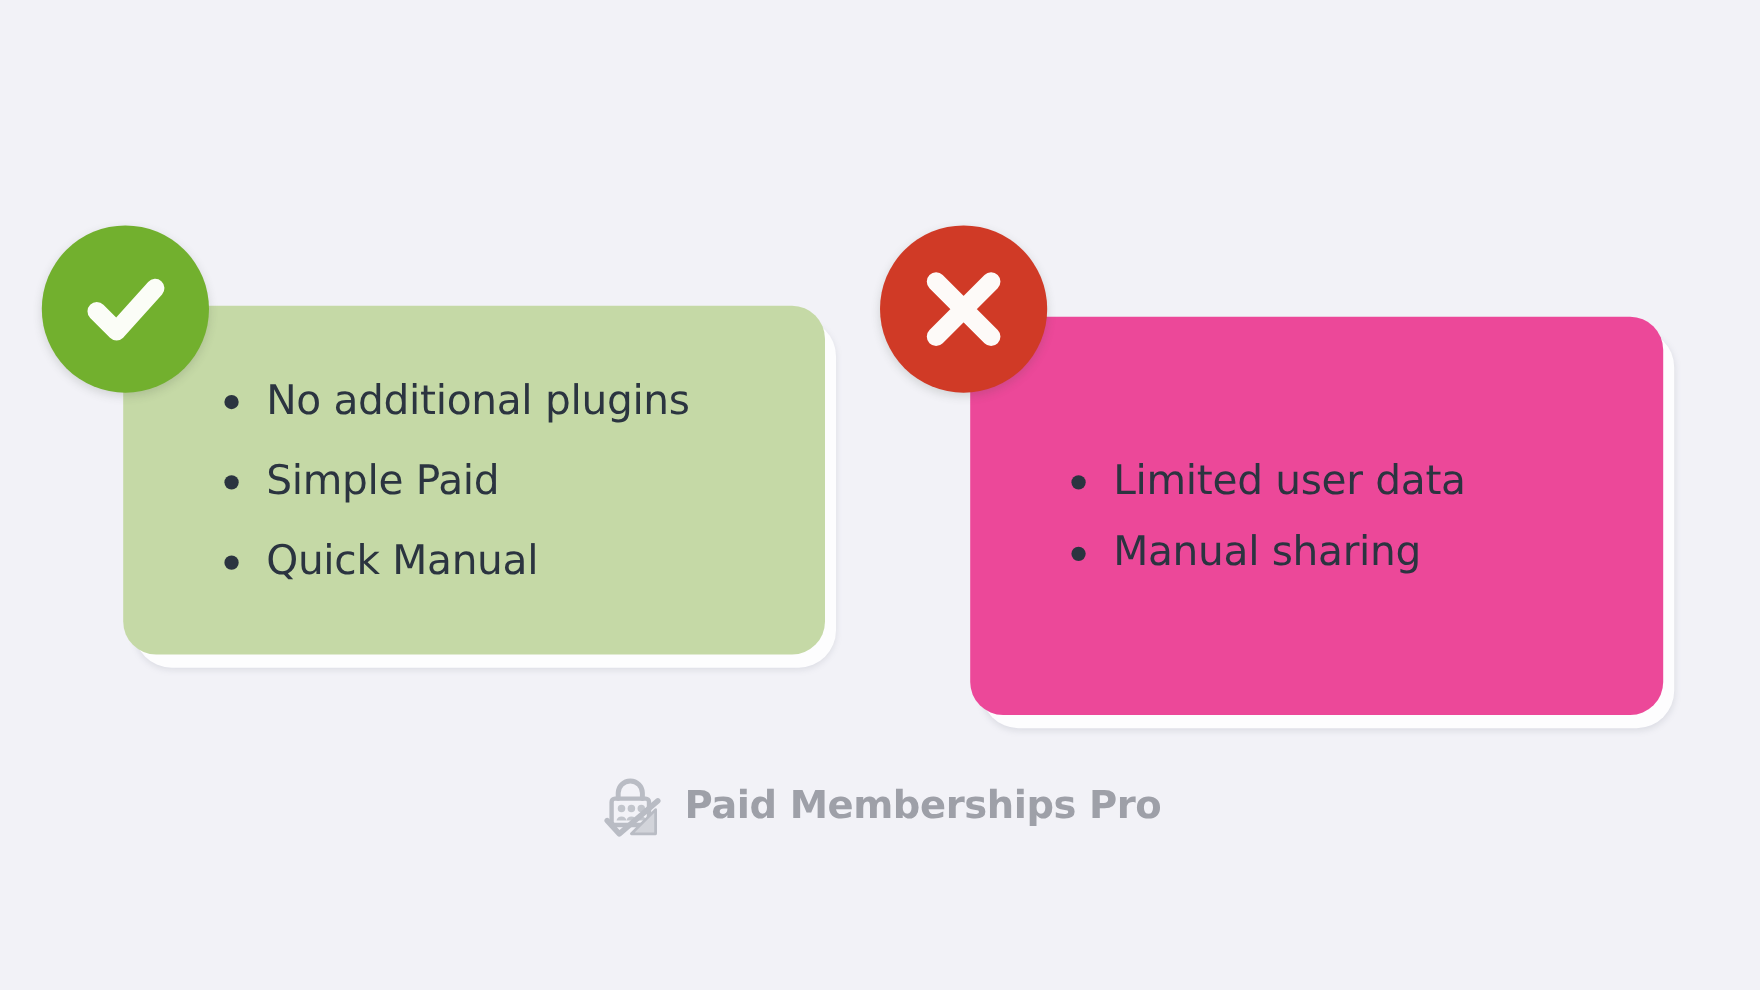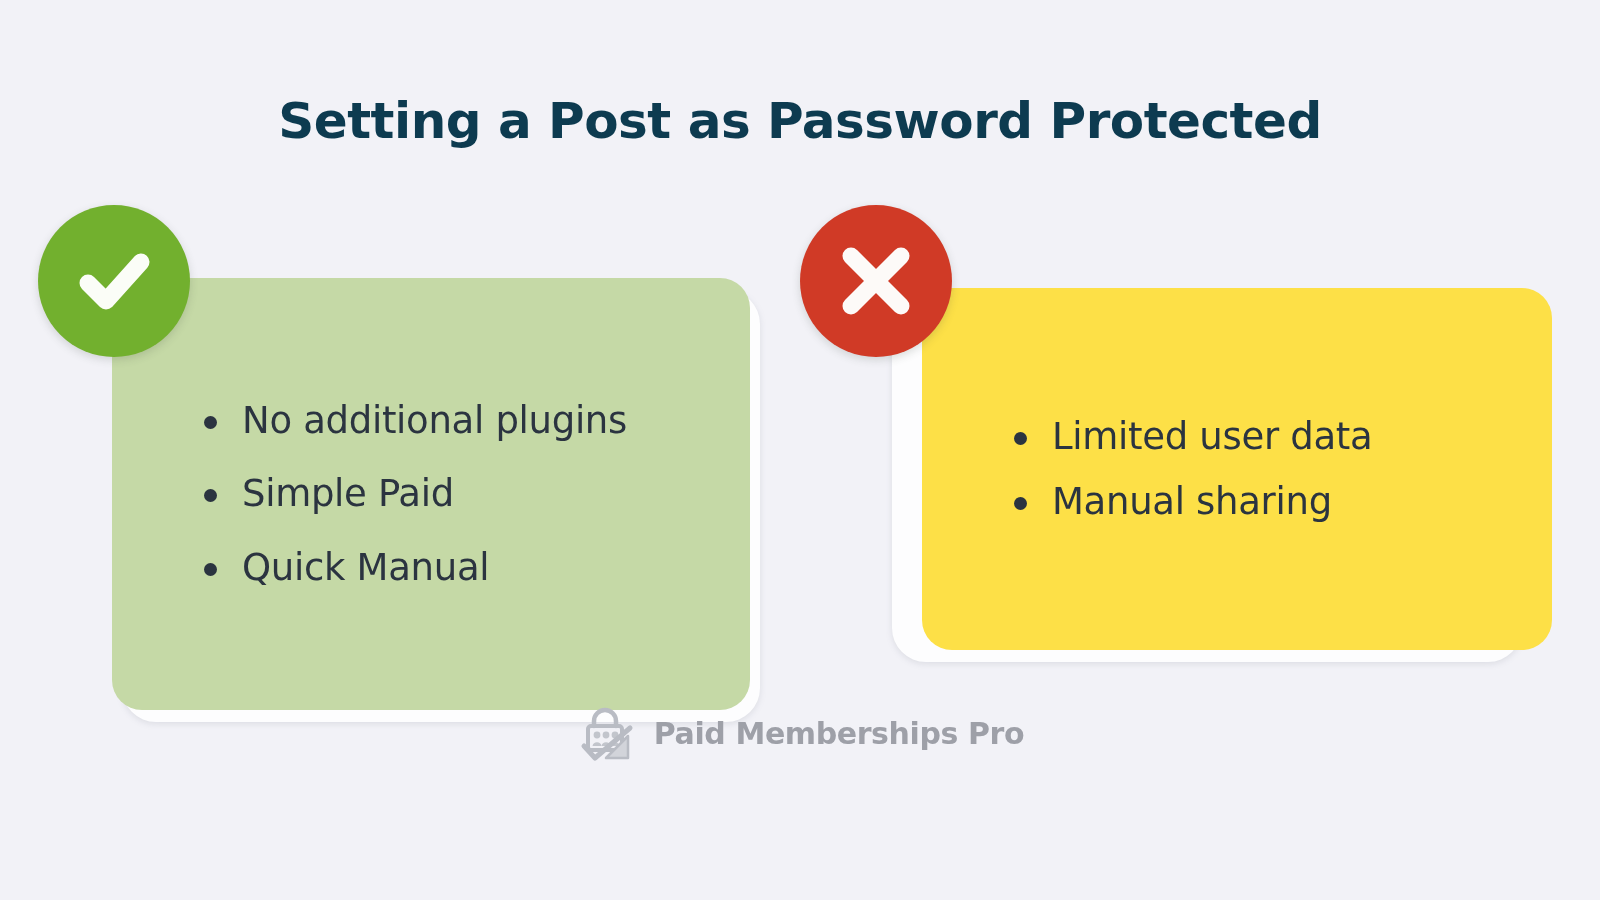--- a/index.html
+++ b/index.html
@@ -60,28 +60,28 @@
     height: 100%;
     border-radius: 30px;
     box-sizing: border-box;
     padding: 34px 38px 34px 86px;
     display: flex;
     flex-direction: column;
     justify-content: center;
   }
 
   .card-green .card-face { background: #c5d9a6; }
-  .card-red   .card-face { background: #fde047; margin-left: 40px; }
+  .card-red   .card-face { background: #ec4899; }
 
   
   .card-green {
     left: 112px;
     top: 278px;
     width: 638px;
-    height: 432px;
+    height: 317px;
   }
   
   .card-red {
     left: 882px;
     top: 288px;
     width: 630px;
     height: 362px;
   }
 
   
@@ -150,33 +150,32 @@
     justify-content: center;
     gap: 16px;
   }
   .brand-mark {
     width: 62px;
     height: 62px;
     flex: 0 0 auto;
   }
   .brand-name {
     font-family: "DejaVu Sans", sans-serif;
-    font-size: 30px;
+    font-size: 35px;
     font-weight: bold;
     color: #9ea0a8;
     letter-spacing: -0.4px;
     white-space: nowrap;
   }
 </style>
 </head>
 <body>
 
 <div class="canvas">
 
-  <div class="page-title">Setting a Post as Password Protected</div>
 
   <div class="card-shell card-green">
     <div class="card-backing"></div>
     <div class="card-face">
       <ul class="bullet-list">
         <li class="bullet-item">No additional plugins</li>
         <li class="bullet-item">Simple Paid</li>
         <li class="bullet-item">Quick Manual</li>
       </ul>
     </div>

